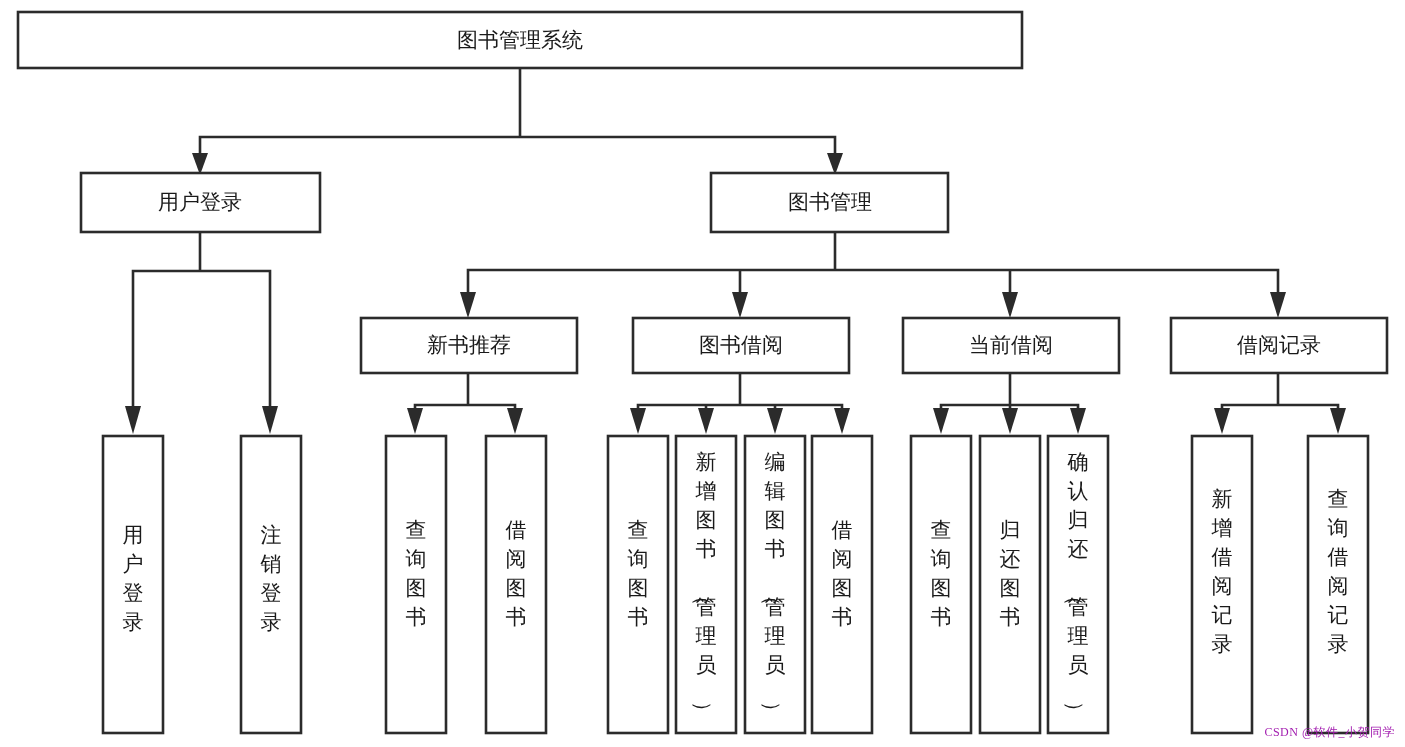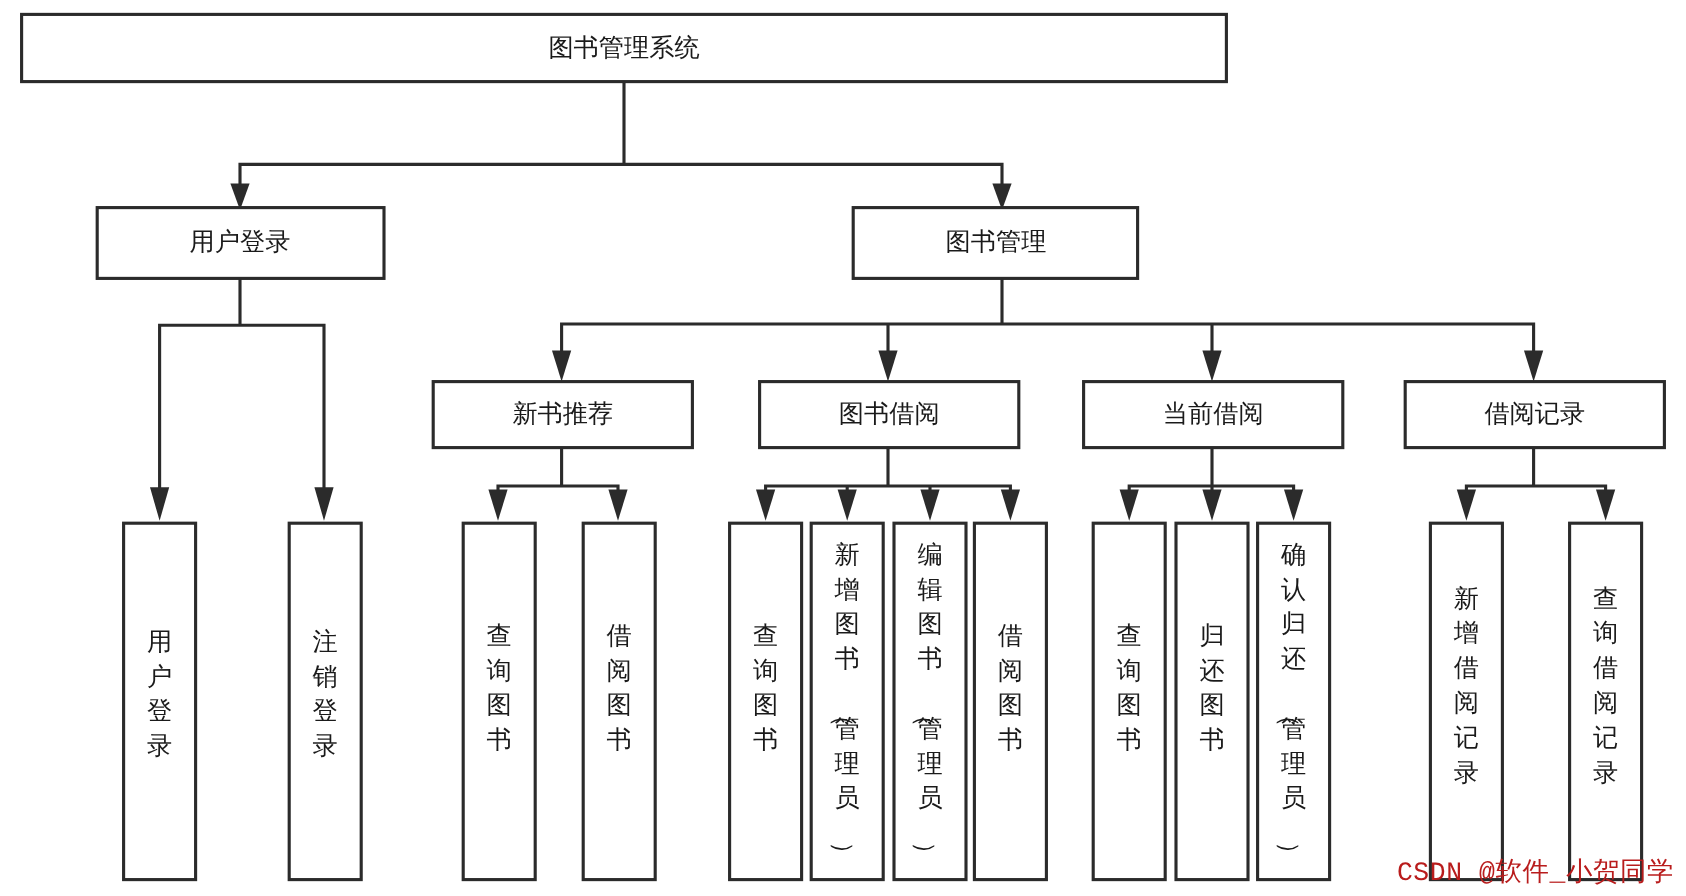--- a/index.html
+++ b/index.html
@@ -55,23 +55,23 @@
     font-family: "DejaVu Sans", "Liberation Sans", sans-serif;
     font-size: 21px;
     fill: #1a1a1a;
     text-anchor: middle;
     white-space: pre;
   }
   .watermark-text {
     position: absolute;
     right: 10px;
     bottom: 6px;
-    font-family: Liberation Mono, monospace;
-    font-size: 22px;
-    color: #b91c1c;
+    font-family: Liberation Serif, serif;
+    font-size: 12px;
+    color: #a21caf;
     letter-spacing: 0.5px;
     user-select: none;
     white-space: nowrap;
   }
 </style>
 </head>
 <body>
 
 <div id="diagram-root">
 

